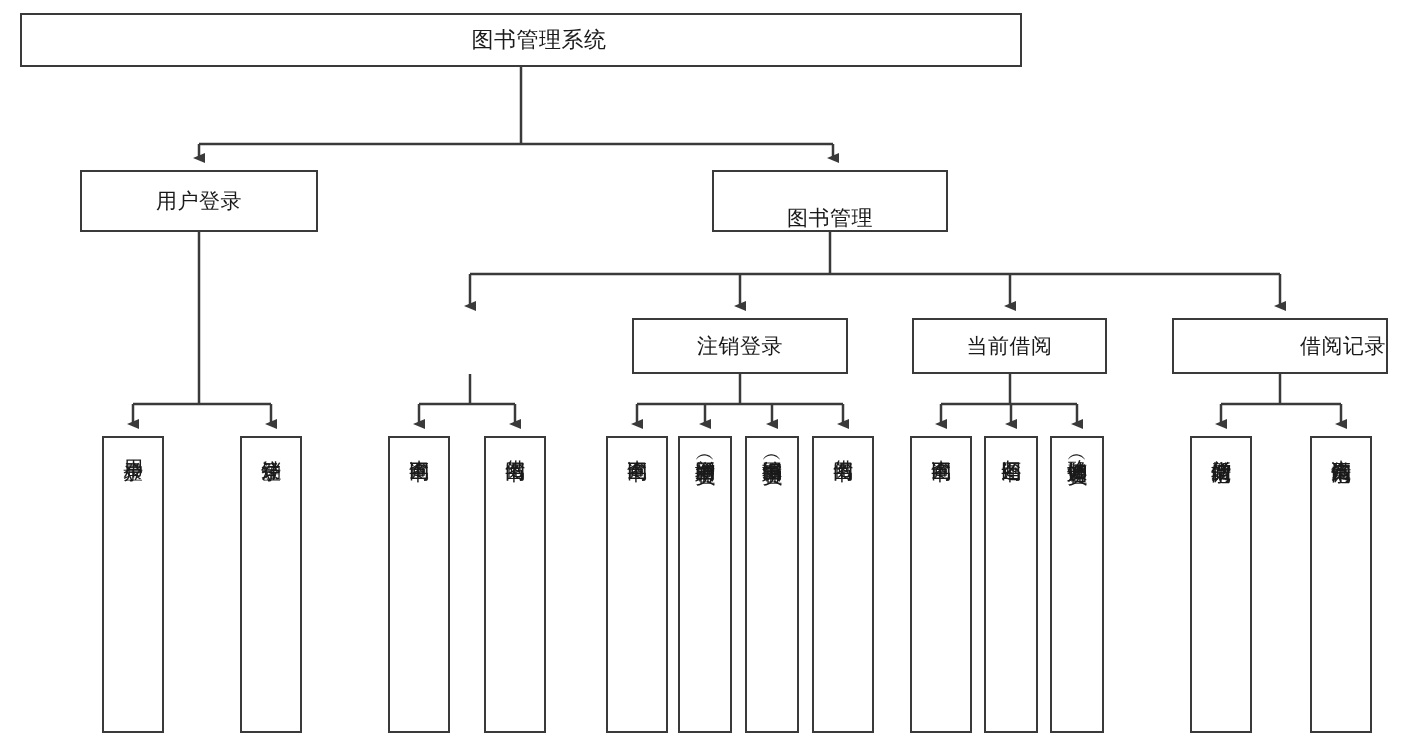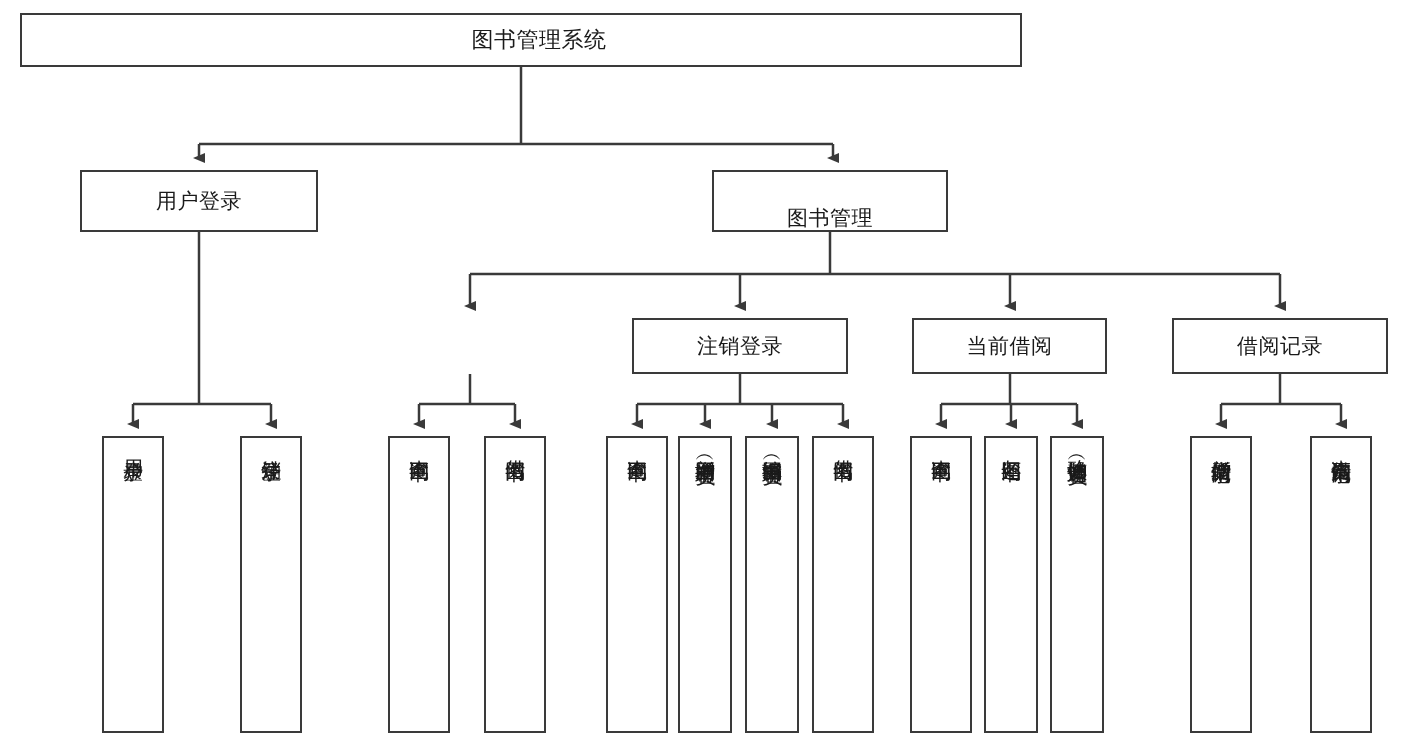--- a/index.html
+++ b/index.html
@@ -132,21 +132,21 @@
   <div class="node lvl1" style="left:712px; top:170px; width:236px; height:62px;align-items:flex-end;">
     <span class="label">图书管理</span>
   </div>
 
   <div class="node lvl2" style="left:632px; top:318px; width:216px; height:56px;">
     <span class="label">注销登录</span>
   </div>
   <div class="node lvl2" style="left:902px; top:318px; width:195px; height:56px;margin-left:10px;">
     <span class="label">当前借阅</span>
   </div>
-  <div class="node lvl2" style="left:1172px; top:318px; width:216px; height:56px;">
+  <div class="node lvl2" style="left:1172px; top:318px; width:216px; height:56px;justify-content:flex-end;">
     <span class="label">借阅记录</span>
   </div>
 
   <div class="node leaf" style="left:102px; top:436px; width:62px; height:297px;">
     <span class="label">用户登录</span>
   </div>
   <div class="node leaf" style="left:240px; top:436px; width:62px; height:297px;">
     <span class="label">注销登录</span>
   </div>
 

